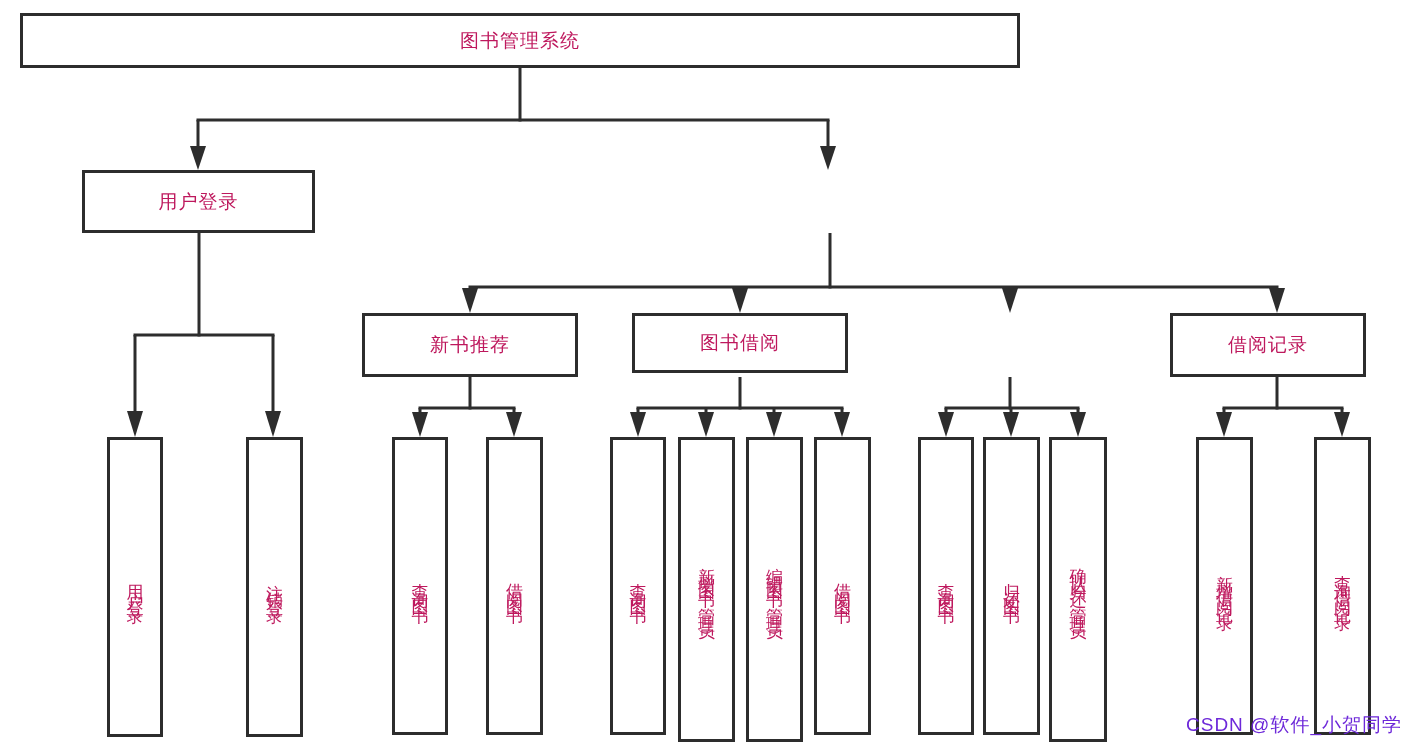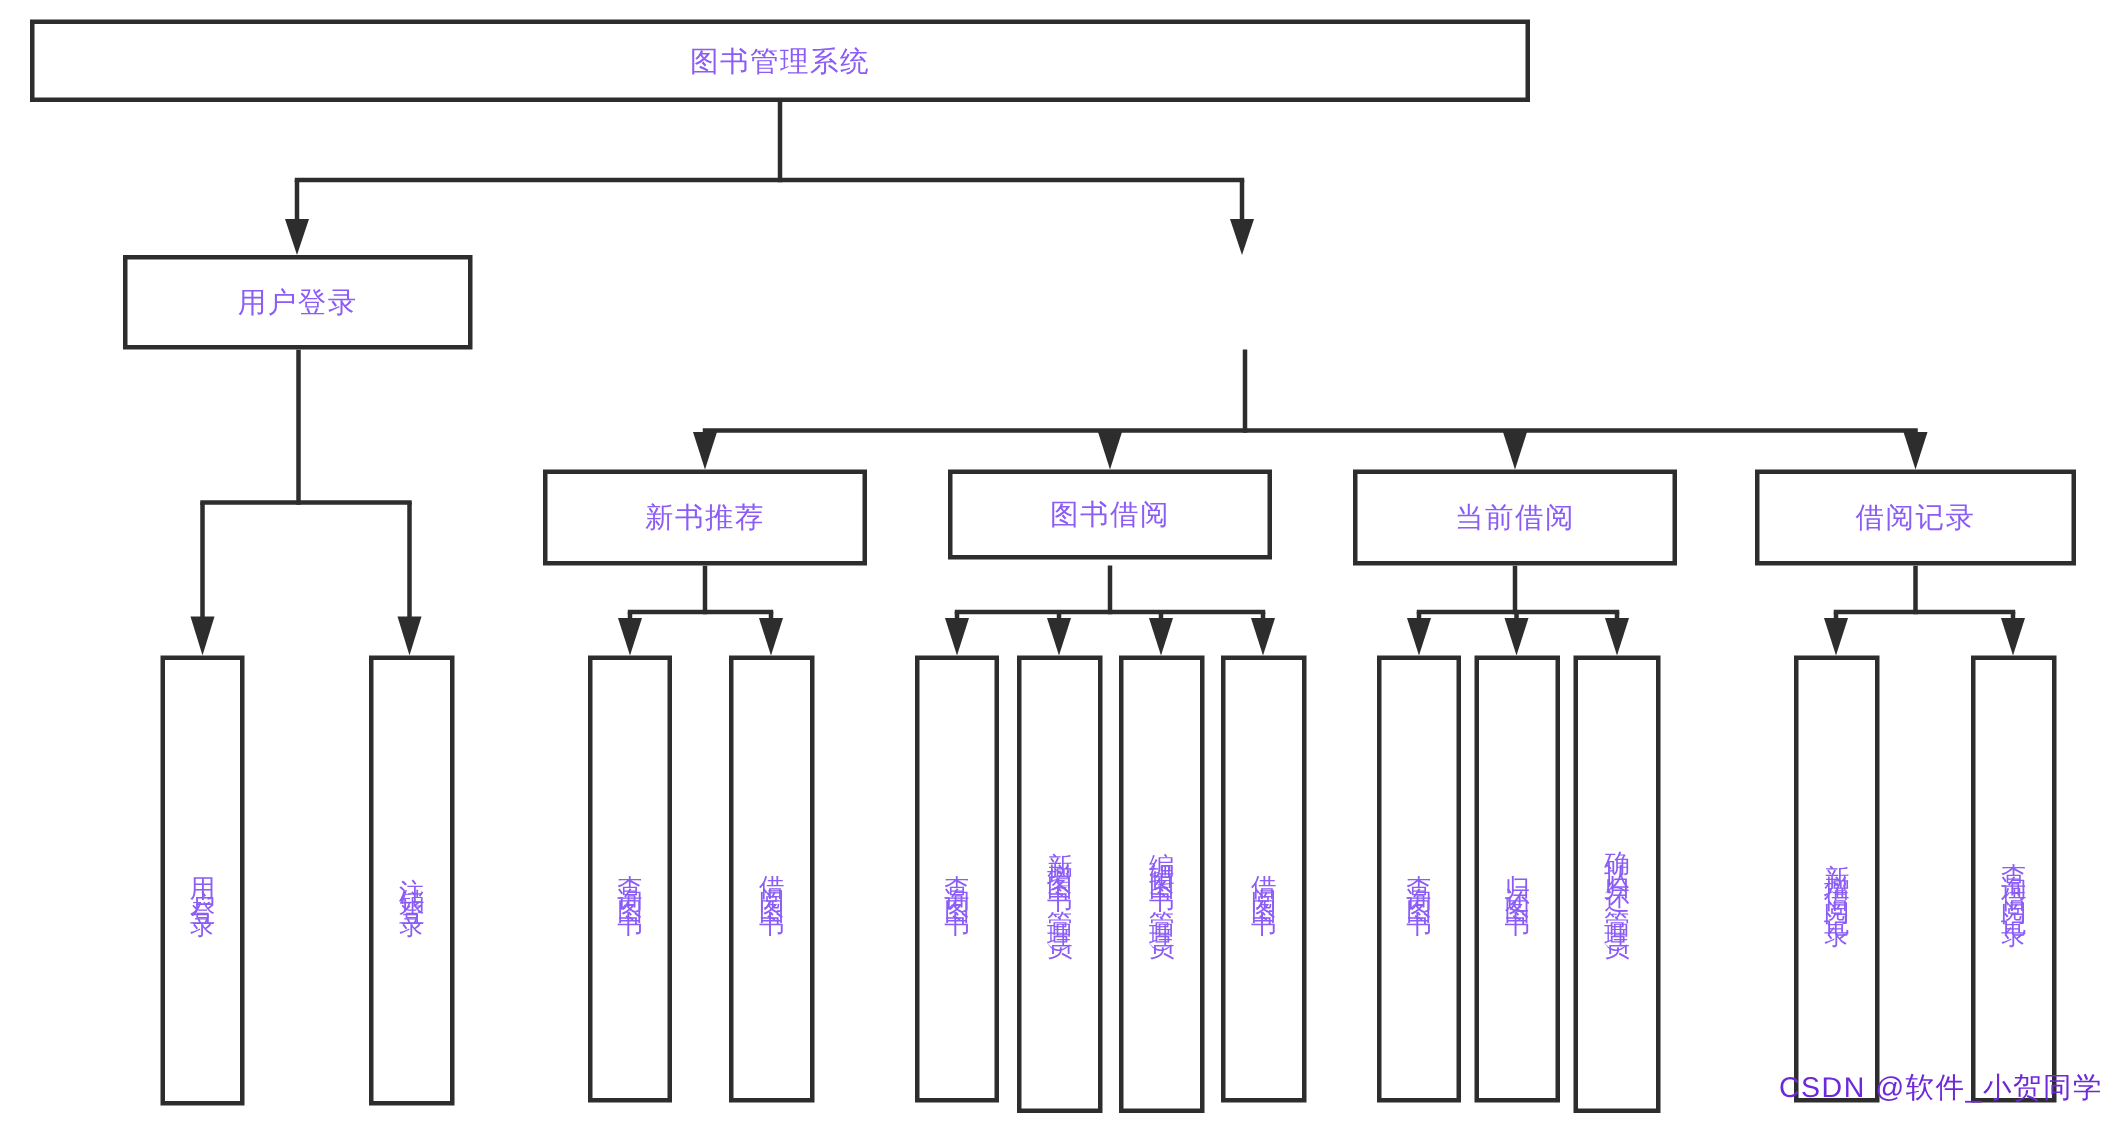--- a/index.html
+++ b/index.html
@@ -14,21 +14,21 @@
   #connectors {
     position: absolute;
     left: 0; top: 0;
     width: 1405px; height: 747px;
   }
   .node {
     position: absolute;
     box-sizing: border-box;
     border: 3px solid #2d2d2d;
     background: #ffffff;
-    color: #8b5cf6;
+    color: #be185d;
     display: flex;
     align-items: center;
     justify-content: center;
     text-align: center;
   }
   .node.h {
     font-size: 19px;
     letter-spacing: 1px;
   }
   .node.v {
@@ -114,22 +114,21 @@
       <polygon points="1334,412 1350,412 1342,437" stroke="none"></polygon>
     </g>
   </svg>
 
   <div class="node h" style="left:20px;top:13px;width:1000px;height:55px">图书管理系统</div>
 
   <div class="node h" style="left:82px;top:170px;width:233px;height:63px">用户登录</div>
 
   <div class="node h" style="left:362px;top:313px;width:216px;height:64px">新书推荐</div>
   <div class="node h" style="left:632px;top:313px;width:216px;height:60px">图书借阅</div>
-  <div class="node h" style="left:902px;top:313px;width:216px;height:64px">当前借阅</div>
-  <div class="node h" style="left:1170px;top:313px;width:214px;height:64px">借阅记录</div>
+  <div class="node h" style="left:1170px;top:313px;width:196px;height:64px">借阅记录</div>
 
   <div class="node v" style="left:107px;top:437px;width:56px;height:300px">用户登录</div>
   <div class="node v" style="left:246px;top:437px;width:57px;height:300px">注销登录</div>
 
   <div class="node v" style="left:392px;top:437px;width:56px;height:298px">查询图书</div>
   <div class="node v" style="left:486px;top:437px;width:57px;height:298px">借阅图书</div>
 
   <div class="node v" style="left:610px;top:437px;width:56px;height:298px">查询图书</div>
   <div class="node v" style="left:678px;top:437px;width:57px;height:305px">新增图书（管理员）</div>
   <div class="node v" style="left:746px;top:437px;width:57px;height:305px">编辑图书（管理员）</div>

